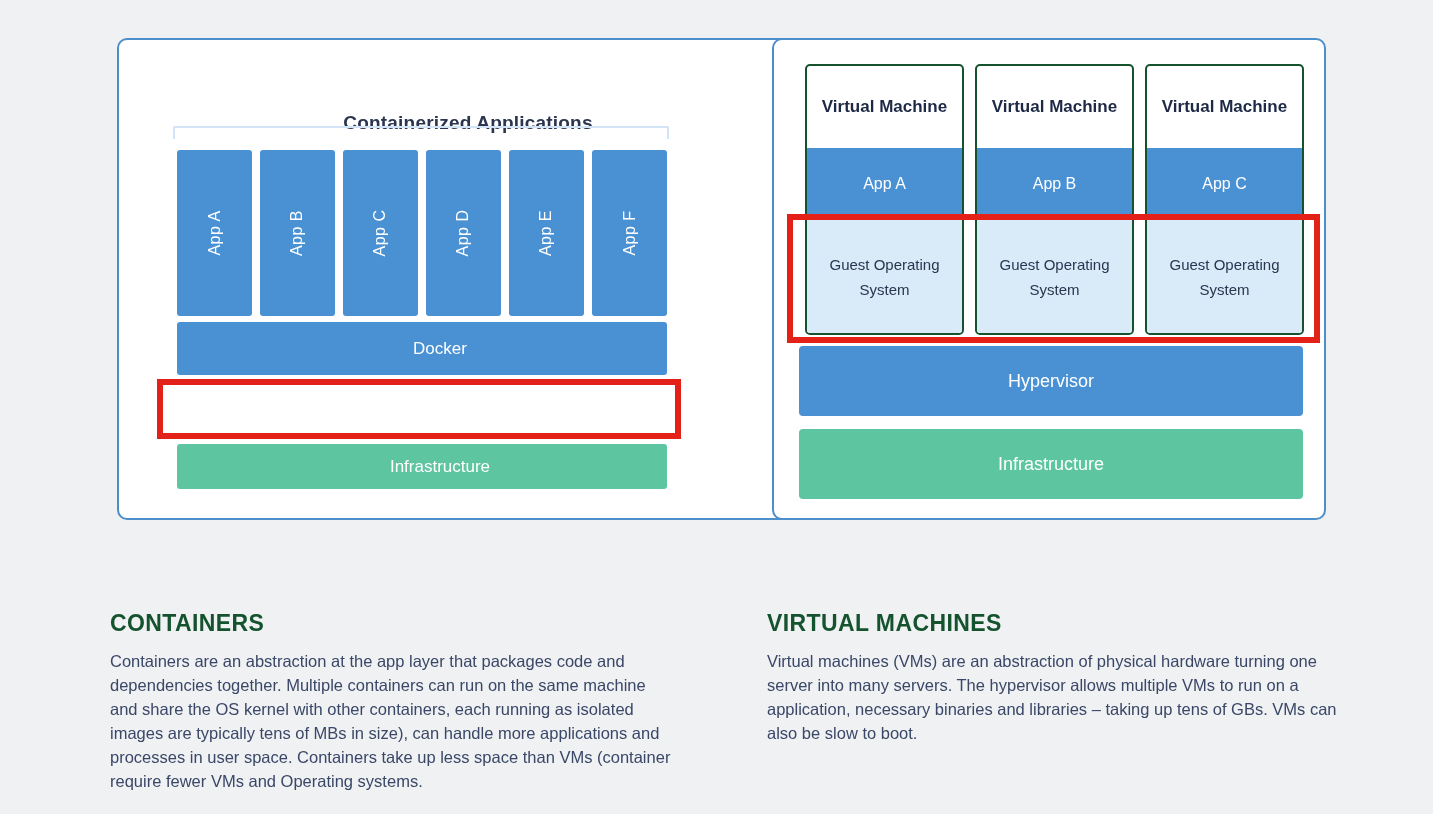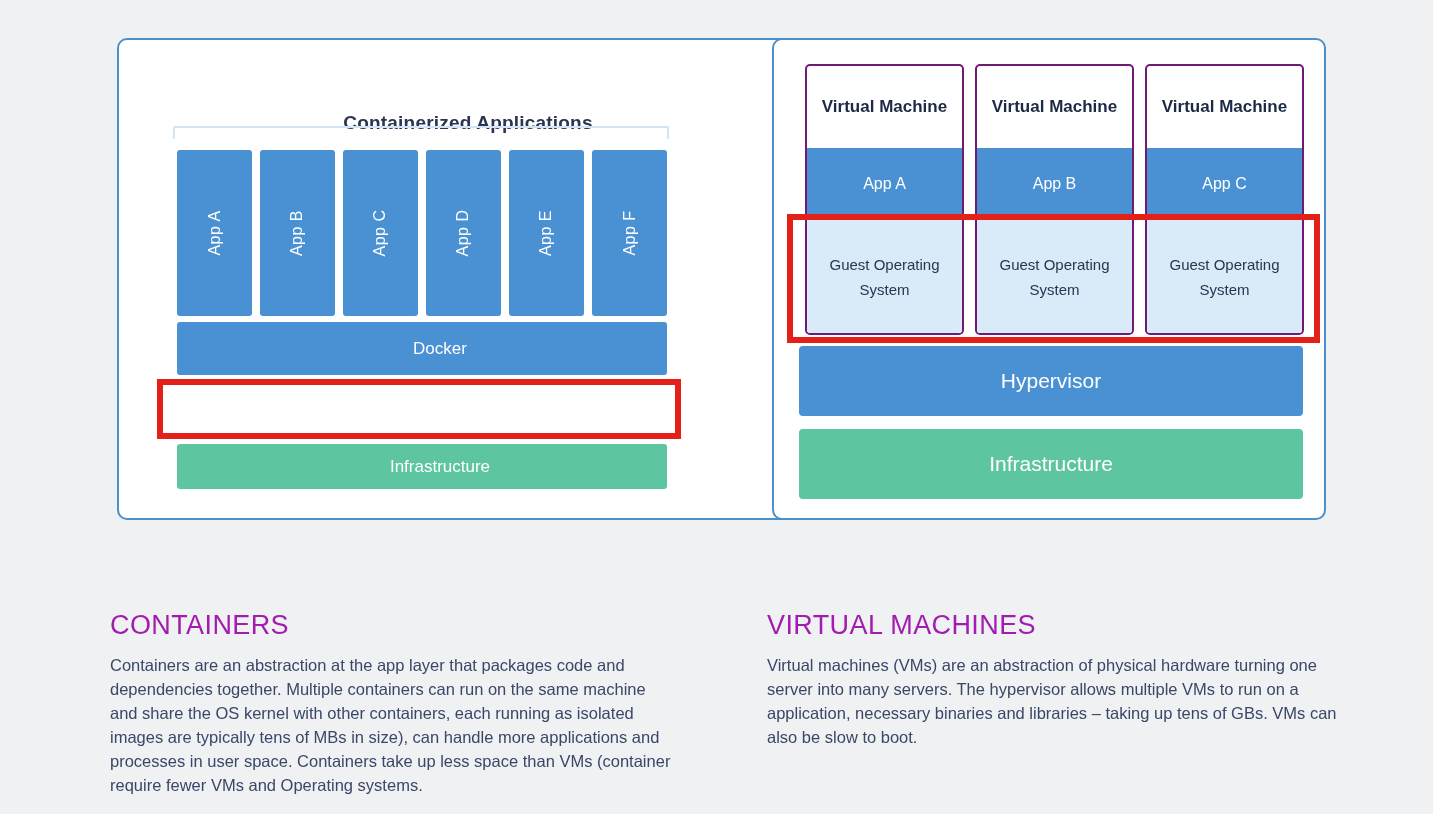--- a/index.html
+++ b/index.html
@@ -90,21 +90,21 @@
   
   .vm-row {
     position: absolute;
     left: 31px; top: 24px;
     width: 499px; height: 271px;
     display: flex;
     gap: 11px;
   }
   .vm-box {
     flex: 1;
-    border: 2px solid #701a75;
+    border: 2px solid #14532d;
     border-radius: 5px;
     background: #ffffff;
     display: flex;
     flex-direction: column;
     overflow: hidden;
   }
   .vm-header {
     height: 82px;
     display: flex;
     align-items: center;
@@ -136,34 +136,34 @@
   }
   .bar-r {
     position: absolute;
     left: 25px;
     width: 504px;
     height: 70px;
     border-radius: 4px;
     display: flex;
     align-items: center;
     justify-content: center;
-    font-size: 21px;
+    font-size: 18px;
     color: #ffffff;
   }
   .bar-r.hypervisor { top: 306px; background: #4a91d4; }
   .bar-r.infra-right{ top: 389px; background: #5ec5a1; }
 
   
   .text-section { position: absolute; top: 610px; }
   .text-section.containers-sec { left: 110px; width: 630px; }
   .text-section.vms-sec        { left: 767px; width: 640px; }
   .text-section h2 {
-    font-size: 27px;
-    font-weight: 400;
-    color: #a21caf;
+    font-size: 23px;
+    font-weight: 700;
+    color: #14532d;
     letter-spacing: 0.4px;
     margin-bottom: 12px;
   }
   .body-line {
     font-size: 16.5px;
     line-height: 24px;
     color: #3a4767;
     white-space: nowrap;
   }
 </style>

